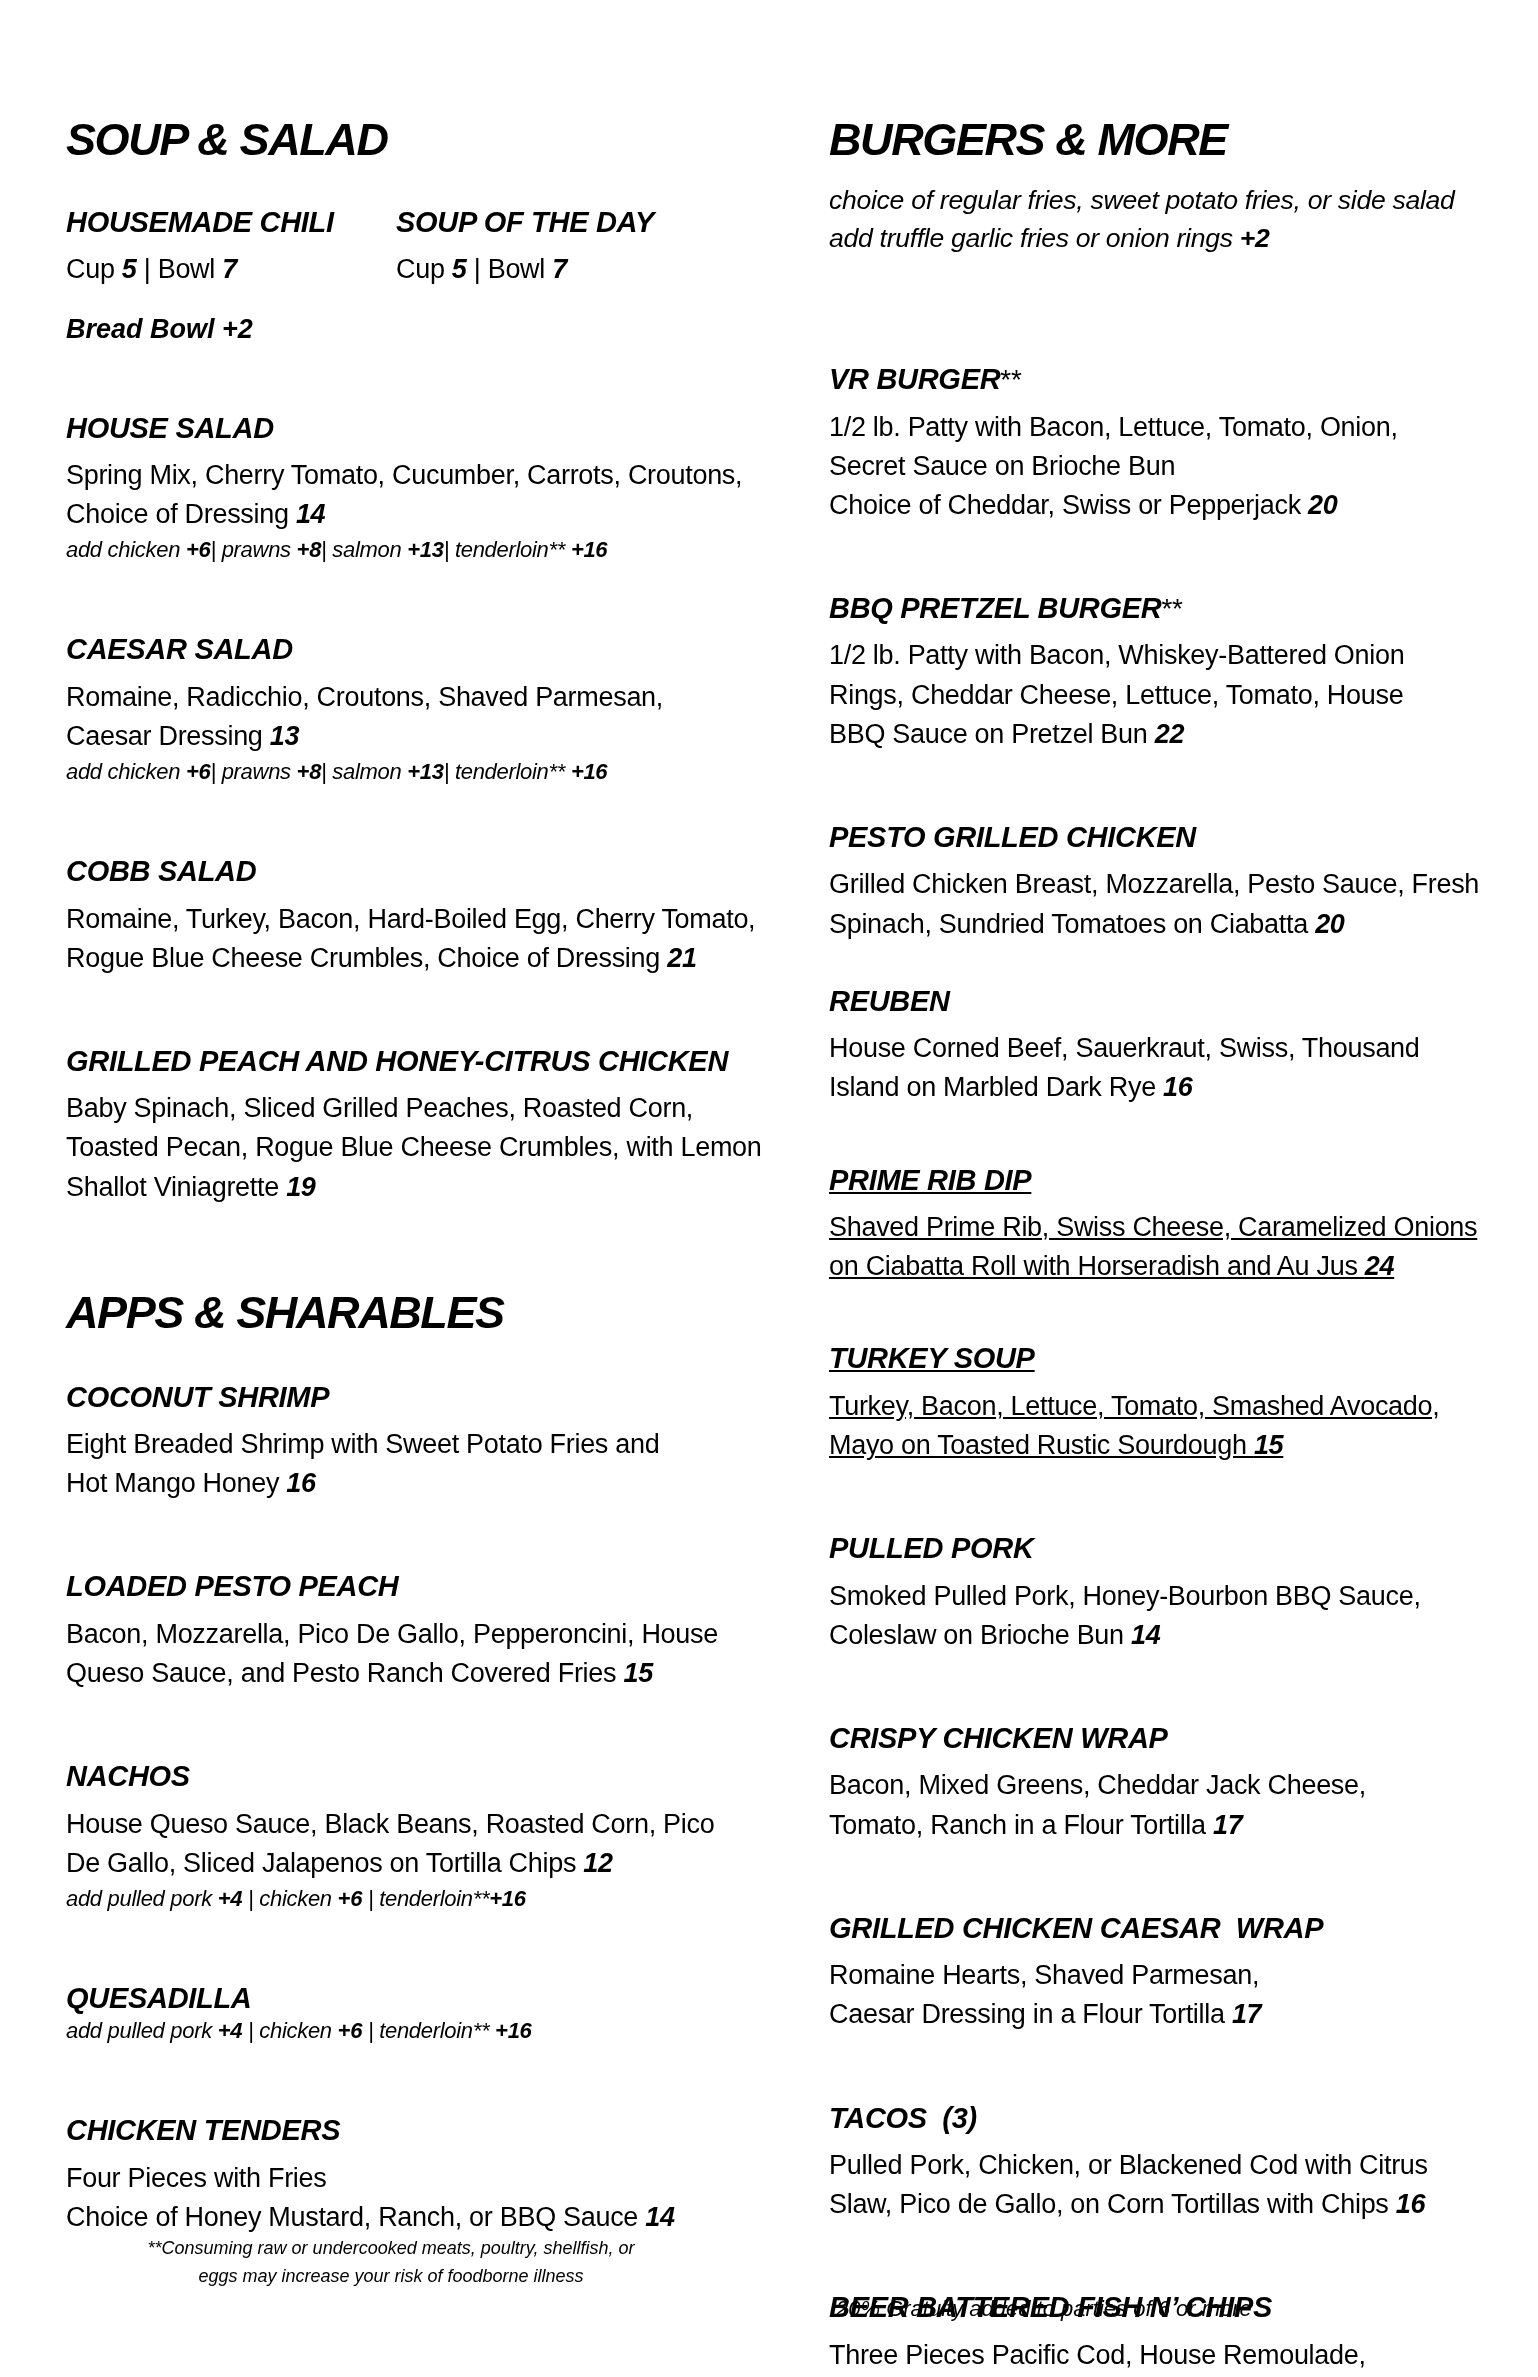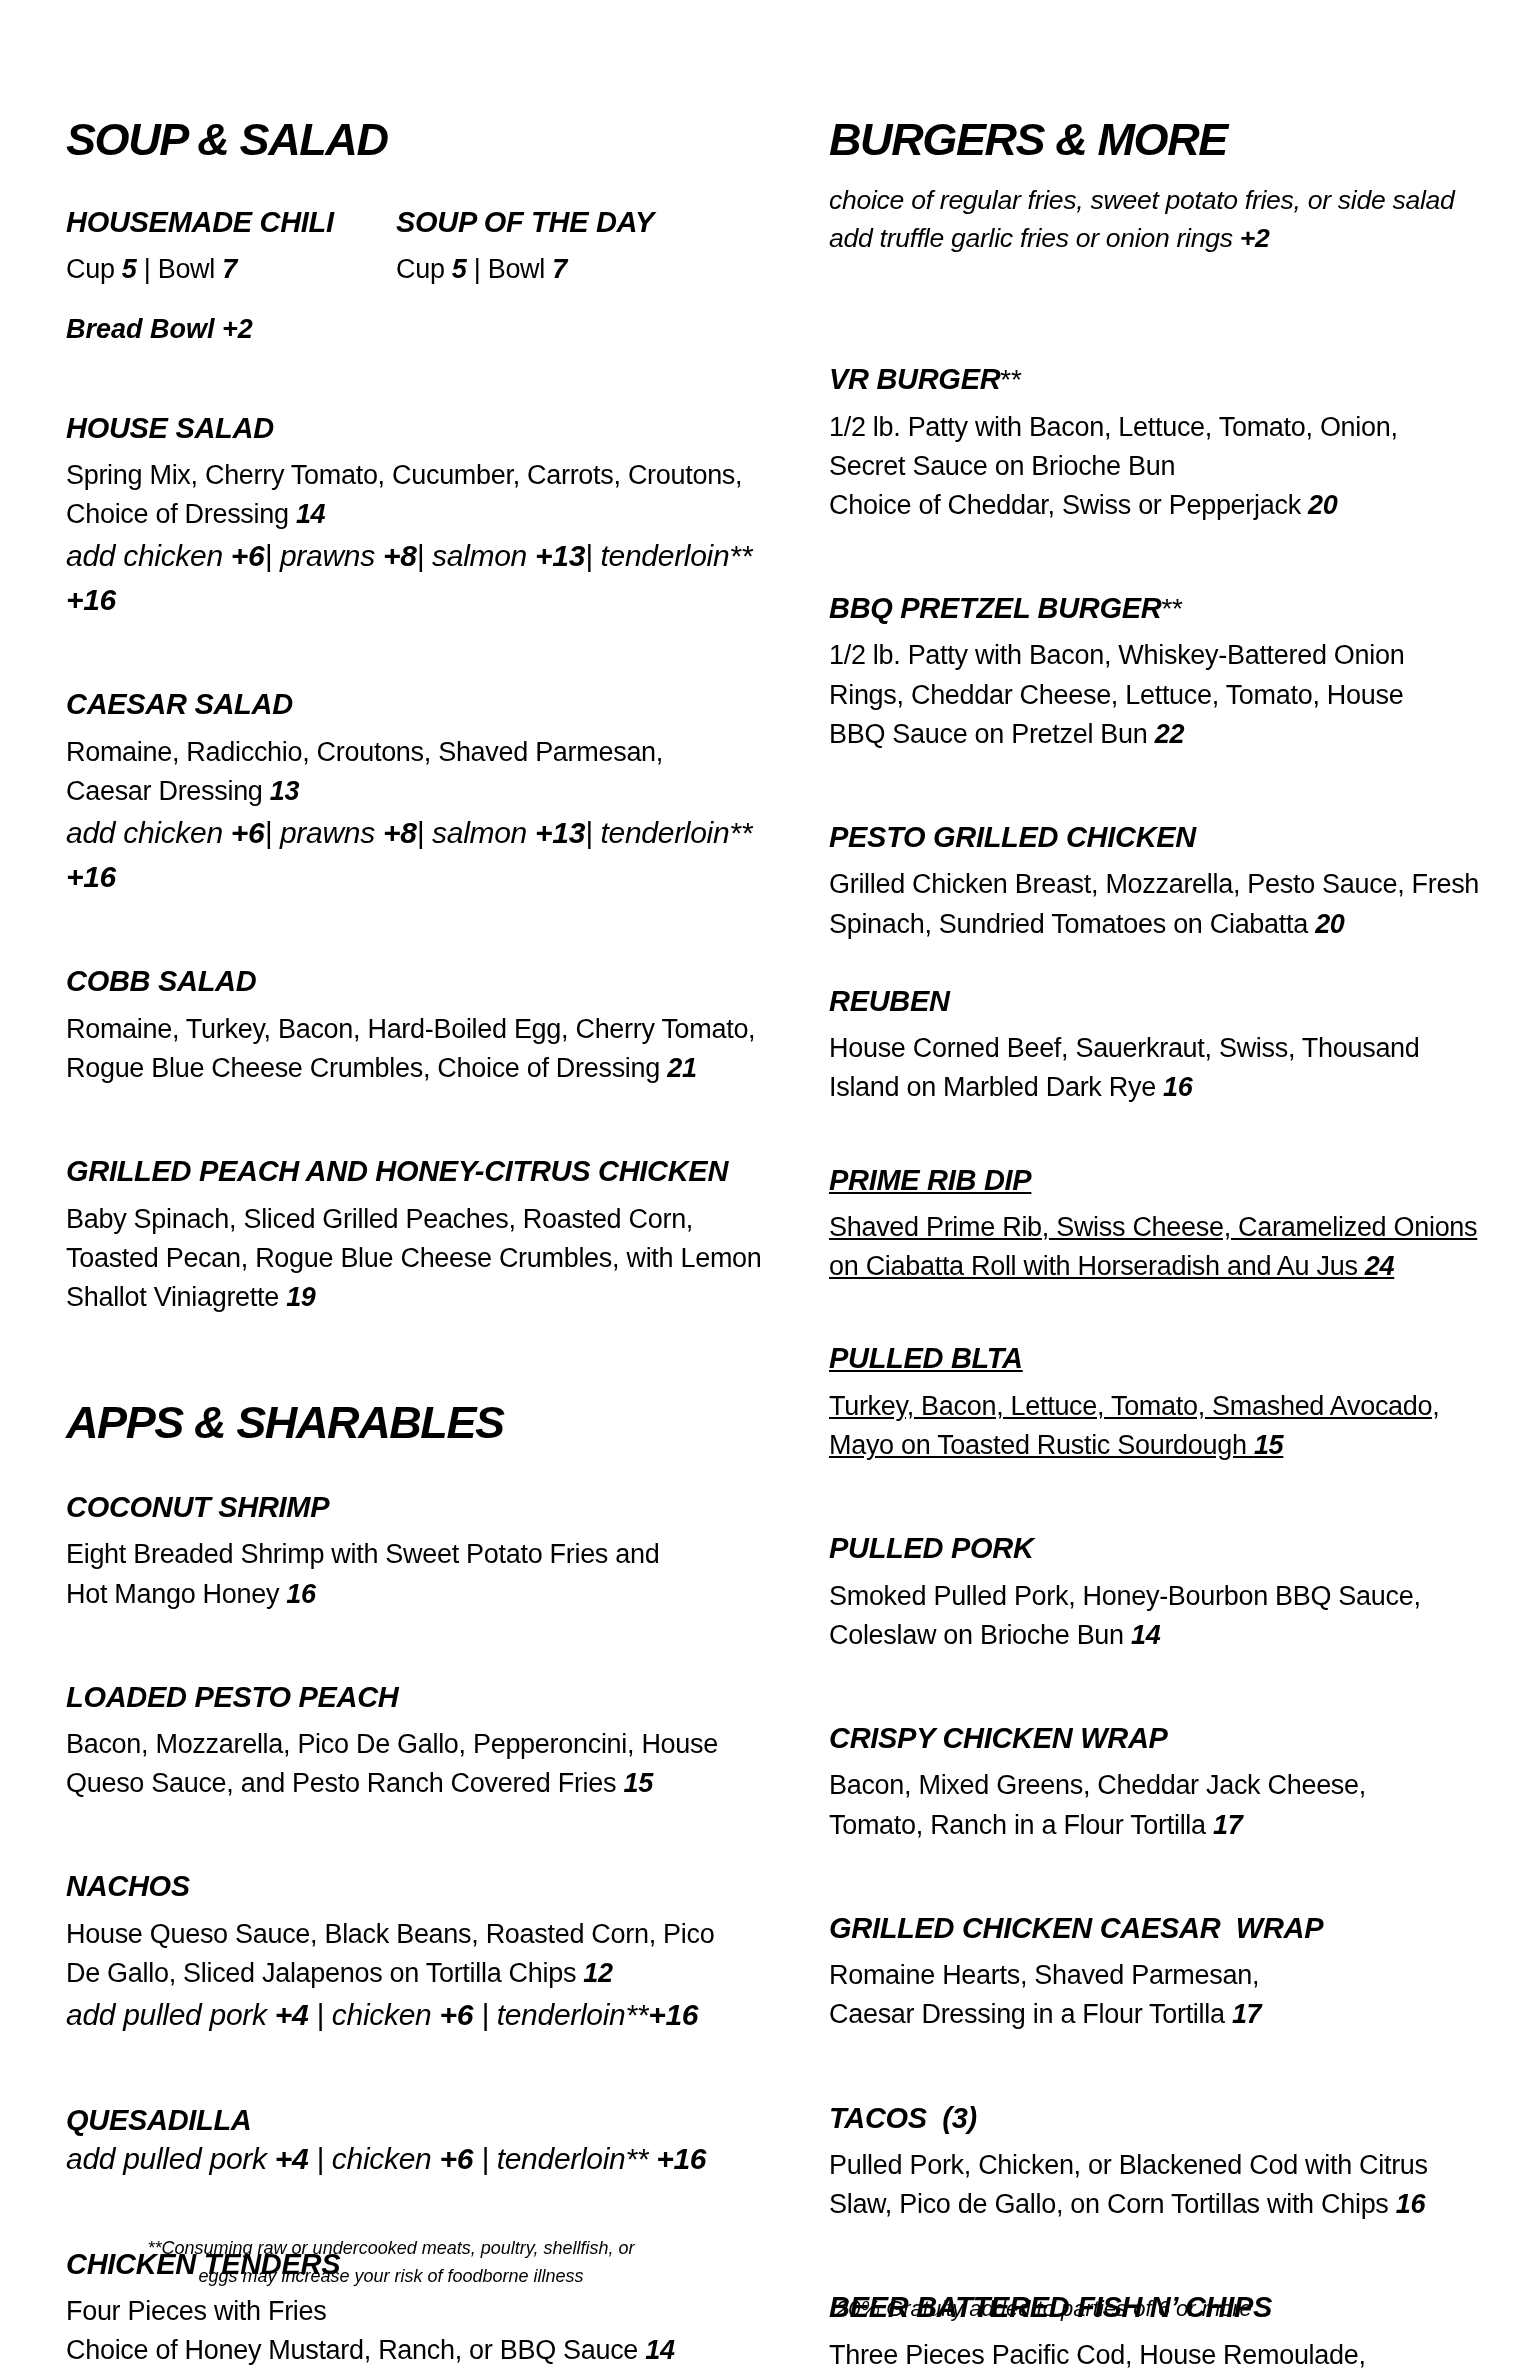--- a/index.html
+++ b/index.html
@@ -53,21 +53,21 @@
   }
   .item-desc {
     margin-top: 11.2px;
     font-size: 27px;
     line-height: 1.45;
     letter-spacing: -0.3px;
     white-space: pre-wrap;
   }
   .item-desc b { font-weight: bold; font-style: italic; }
   .item-addon {
-    font-size: 30px;
+    font-size: 22px;
     line-height: 1.45;
     letter-spacing: -0.3px;
     font-style: italic;
     white-space: pre-wrap;
   }
   .item-addon b { font-weight: bold; }
 
   .bread-note {
     margin-top: 24px;
     width: 510px;
@@ -200,21 +200,21 @@
     <div class="item-name">REUBEN</div>
     <div class="item-desc">House Corned Beef, Sauerkraut, Swiss, Thousand<br>Island on Marbled Dark Rye <b>16</b></div>
   </div>
 
   <div class="item mt-md">
     <div class="item-name">PRIME RIB DIP</div>
     <div class="item-desc">Shaved Prime Rib, Swiss Cheese, Caramelized Onions<br>on Ciabatta Roll with Horseradish and Au Jus <b>24</b></div>
   </div>
 
   <div class="item mt-md">
-    <div class="item-name">PULLED BLTA</div>
+    <div class="item-name">TURKEY SOUP</div>
     <div class="item-desc">Turkey, Bacon, Lettuce, Tomato, Smashed Avocado,<br>Mayo on Toasted Rustic Sourdough <b>15</b></div>
   </div>
 
   <div class="item">
     <div class="item-name">PULLED PORK</div>
     <div class="item-desc">Smoked Pulled Pork, Honey-Bourbon BBQ Sauce,<br>Coleslaw on Brioche Bun <b>14</b></div>
   </div>
 
   <div class="item">
     <div class="item-name">CRISPY CHICKEN WRAP</div>

